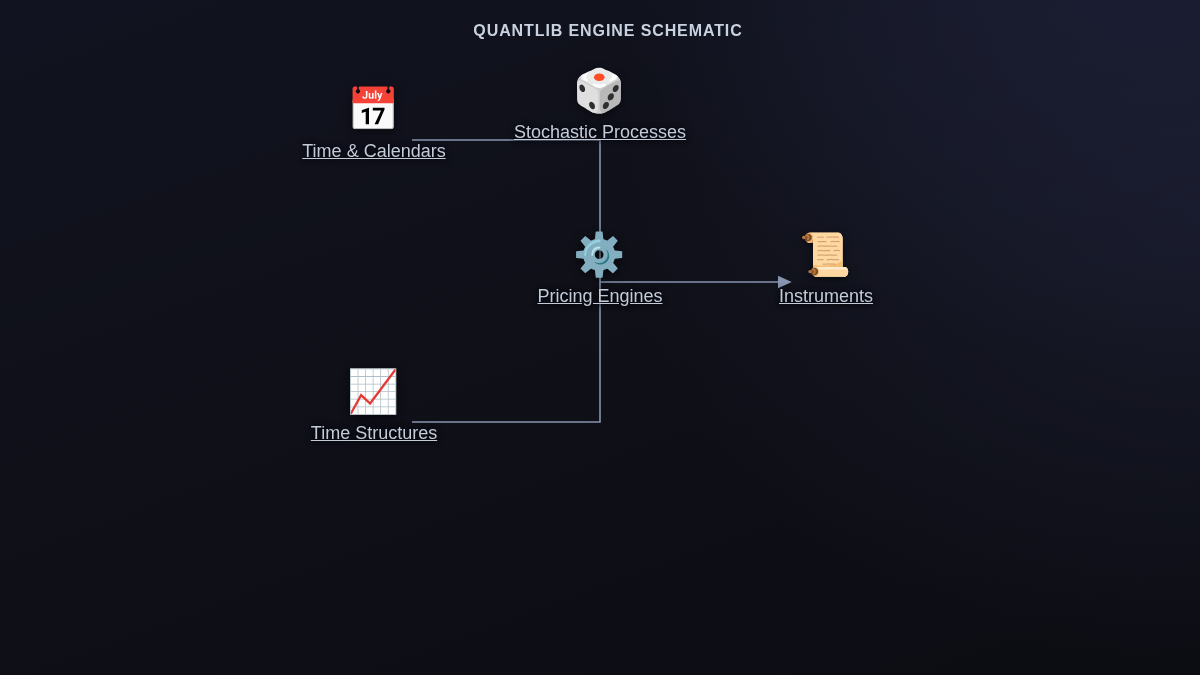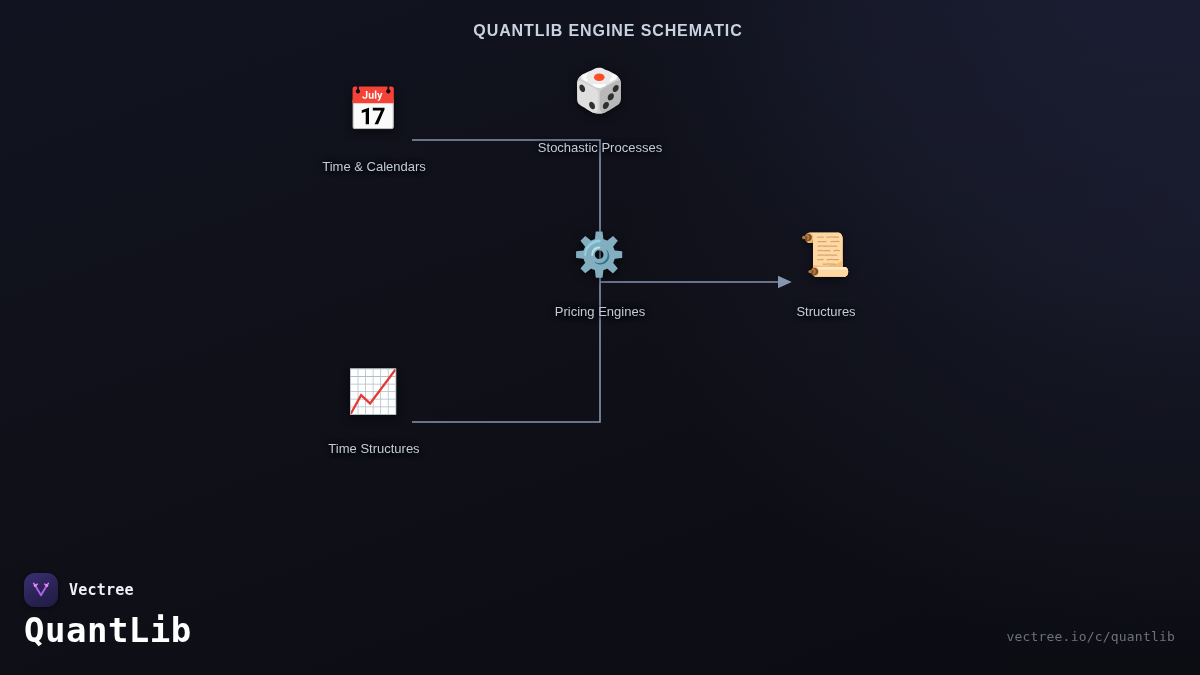--- a/index.html
+++ b/index.html
@@ -34,23 +34,24 @@
     position:absolute;
     display:flex; flex-direction:column; align-items:center;
     width:200px; margin-left:-100px;
   }
   .node .glyph {
     font-size:42px; line-height:52px;
     height:52px; display:flex; align-items:center; justify-content:center;
     filter:drop-shadow(0 2px 4px rgba(0,0,0,0.55));
   }
   .node .caption {
-    margin-top:23px;
-    font-size:13px; color:#c3cbd9; white-space:nowrap;
+    margin-top:5px;
+    font-size:18px; color:#c3cbd9; white-space:nowrap;
     text-shadow:0 1px 3px rgba(8,9,14,0.95), 0 0 6px rgba(8,9,14,0.9);
+    text-decoration:underline;
   }
 
   #node-time        { left:374px; top:84px;  }
   #node-stochastic  { left:600px; top:65px;  }
   #node-pricing     { left:600px; top:229px; }
   #node-instruments { left:826px; top:229px; }
   #node-term        { left:374px; top:366px; }
 
   
   #footer { position:absolute; left:0; bottom:0; width:1200px; height:120px; }
@@ -111,40 +112,22 @@
     <div class="caption">Stochastic Processes</div>
   </div>
 
   <div class="node" id="node-pricing">
     <div class="glyph">⚙️</div>
     <div class="caption">Pricing Engines</div>
   </div>
 
   <div class="node" id="node-instruments">
     <div class="glyph">📜</div>
-    <div class="caption">Structures</div>
+    <div class="caption">Instruments</div>
   </div>
 
   <div class="node" id="node-term">
     <div class="glyph">📈</div>
     <div class="caption">Time Structures</div>
   </div>
 
-  <div id="footer">
-
-    <div id="brand-row">
-      <div id="brand-logo">
-        <svg width="22" height="22" viewBox="0 0 22 22" xmlns="http://www.w3.org/2000/svg">
-          <path d="M5.2 6.4 L11 16.2 L16.8 6.4" fill="none" stroke="#b061e8" stroke-width="1.9" stroke-linecap="round" stroke-linejoin="round"></path>
-          <path d="M5.2 6.4 L3.6 4.3 M5.2 6.4 L7.4 5.1" fill="none" stroke="#d07bf2" stroke-width="1.5" stroke-linecap="round"></path>
-          <path d="M16.8 6.4 L18.4 4.3 M16.8 6.4 L14.6 5.1" fill="none" stroke="#d07bf2" stroke-width="1.5" stroke-linecap="round"></path>
-          <circle cx="5.2" cy="6.4" r="1.5" fill="#e48df8"></circle>
-          <circle cx="16.8" cy="6.4" r="1.5" fill="#e48df8"></circle>
-        </svg>
-      </div>
-      <div id="brand-name">Vectree</div>
-    </div>
-
-    <div id="footer-title">QuantLib</div>
-    <div id="footer-url">vectree.io/c/quantlib</div>
-  </div>
 
 </div>
 
 </body></html>

